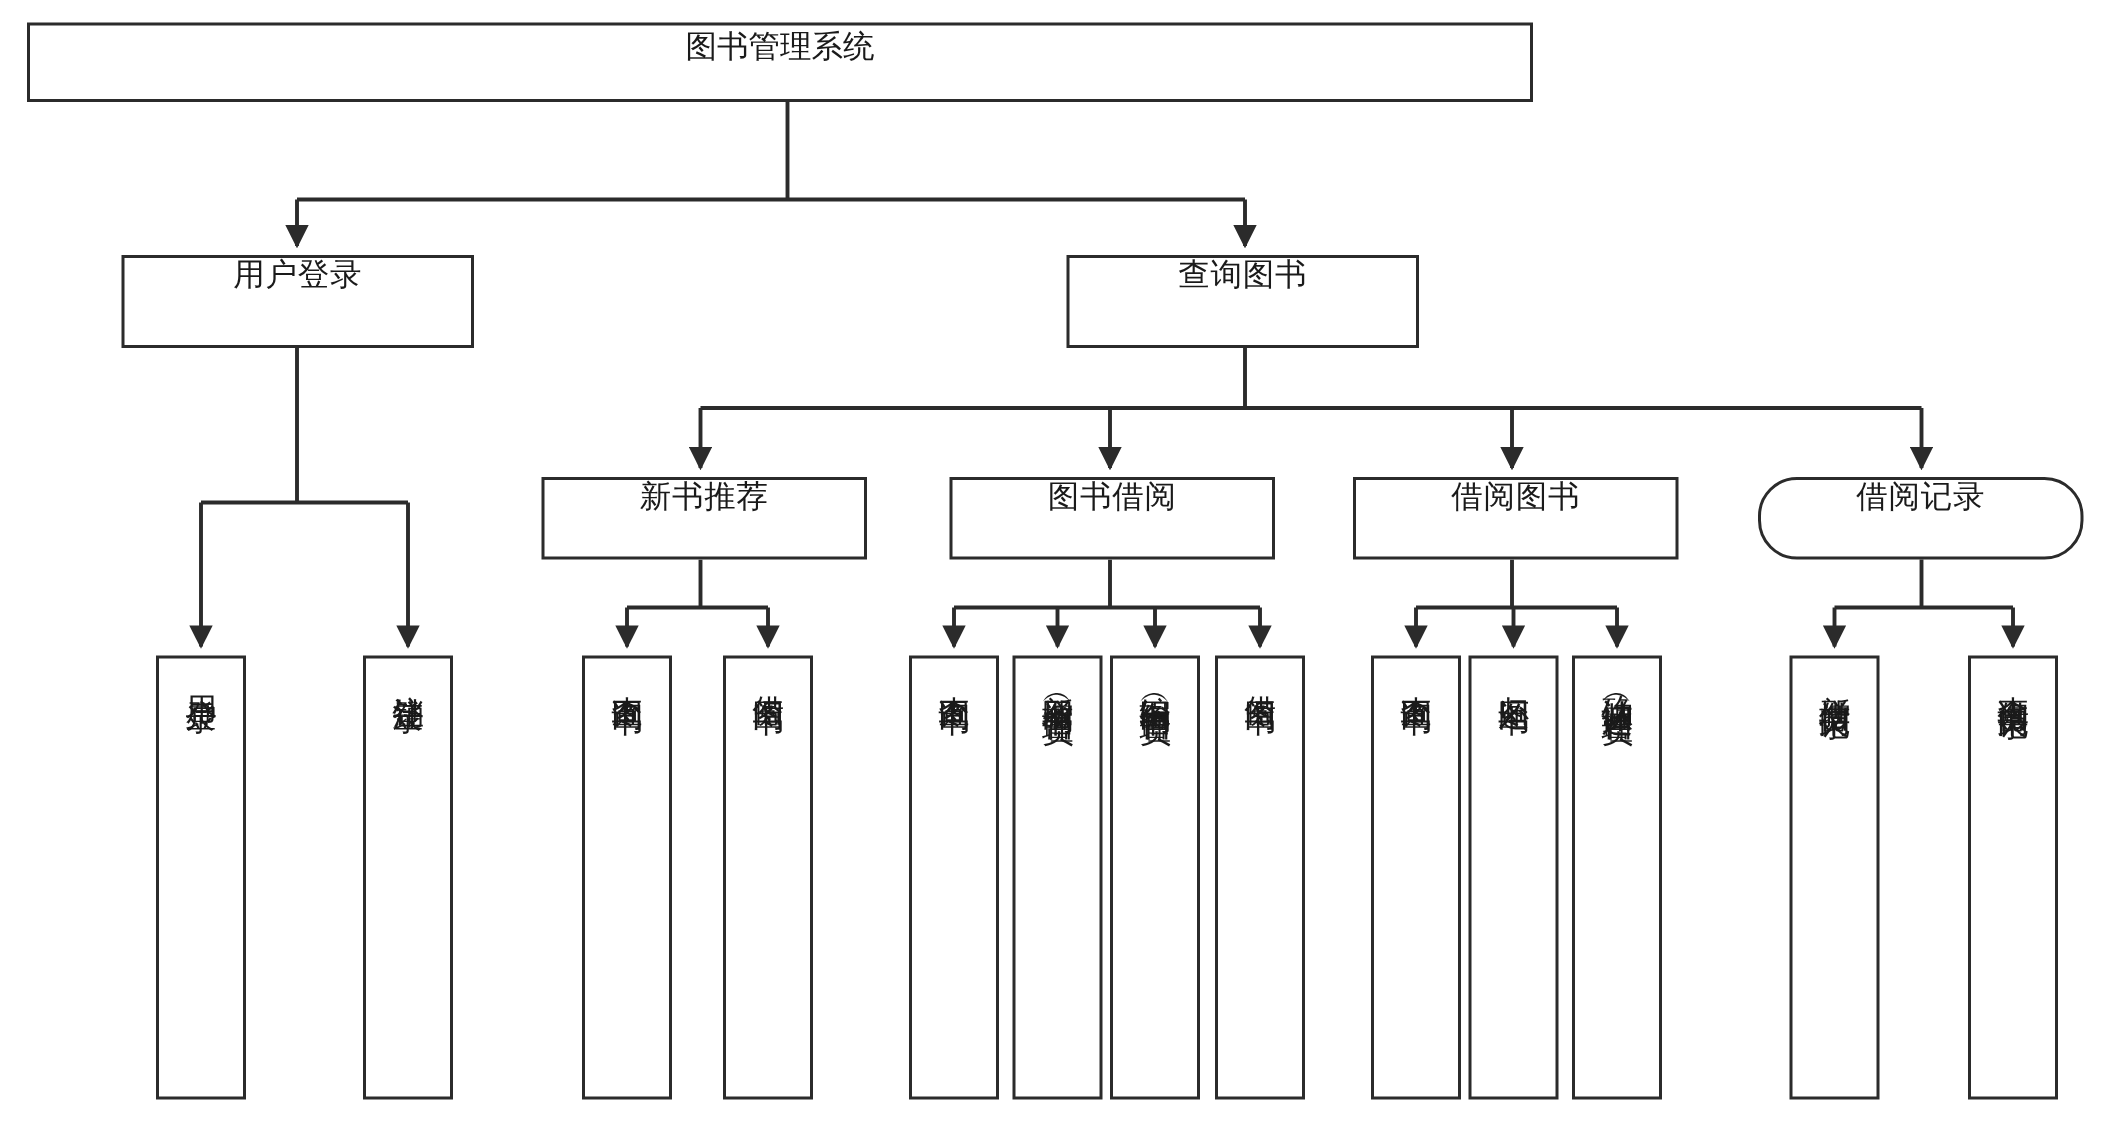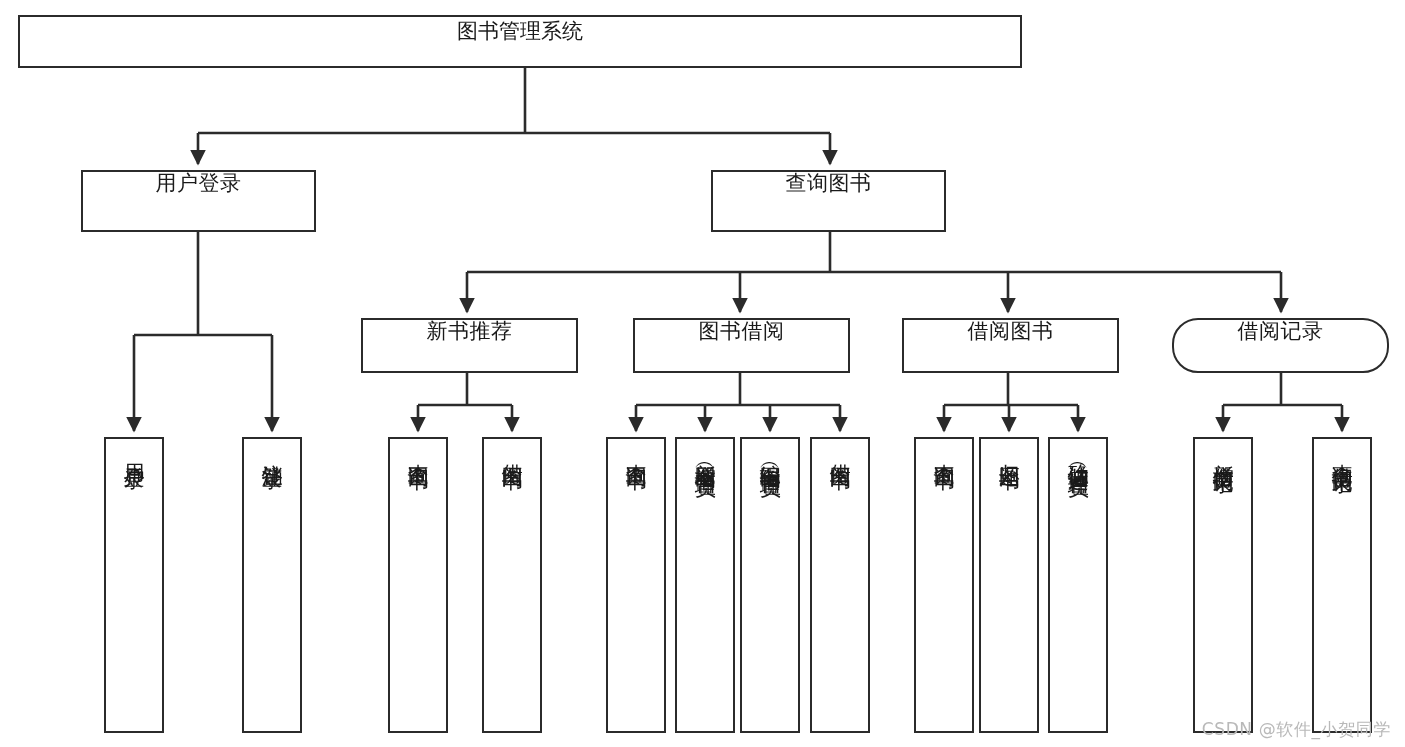--- a/index.html
+++ b/index.html
@@ -188,15 +188,14 @@
     <span class="vlabel">确认归还（管理员）</span>
   </div>
 
   <div class="node node-v" style="left:1193px; top:437px; width:60px; height:296px;">
     <span class="vlabel">新增借阅记录</span>
   </div>
   <div class="node node-v" style="left:1312px; top:437px; width:60px; height:296px;">
     <span class="vlabel">查询借阅记录</span>
   </div>
 
-  <div class="watermark">CSDN @软件_小贺同学</div>
 
 </div>
 
 </body></html>

